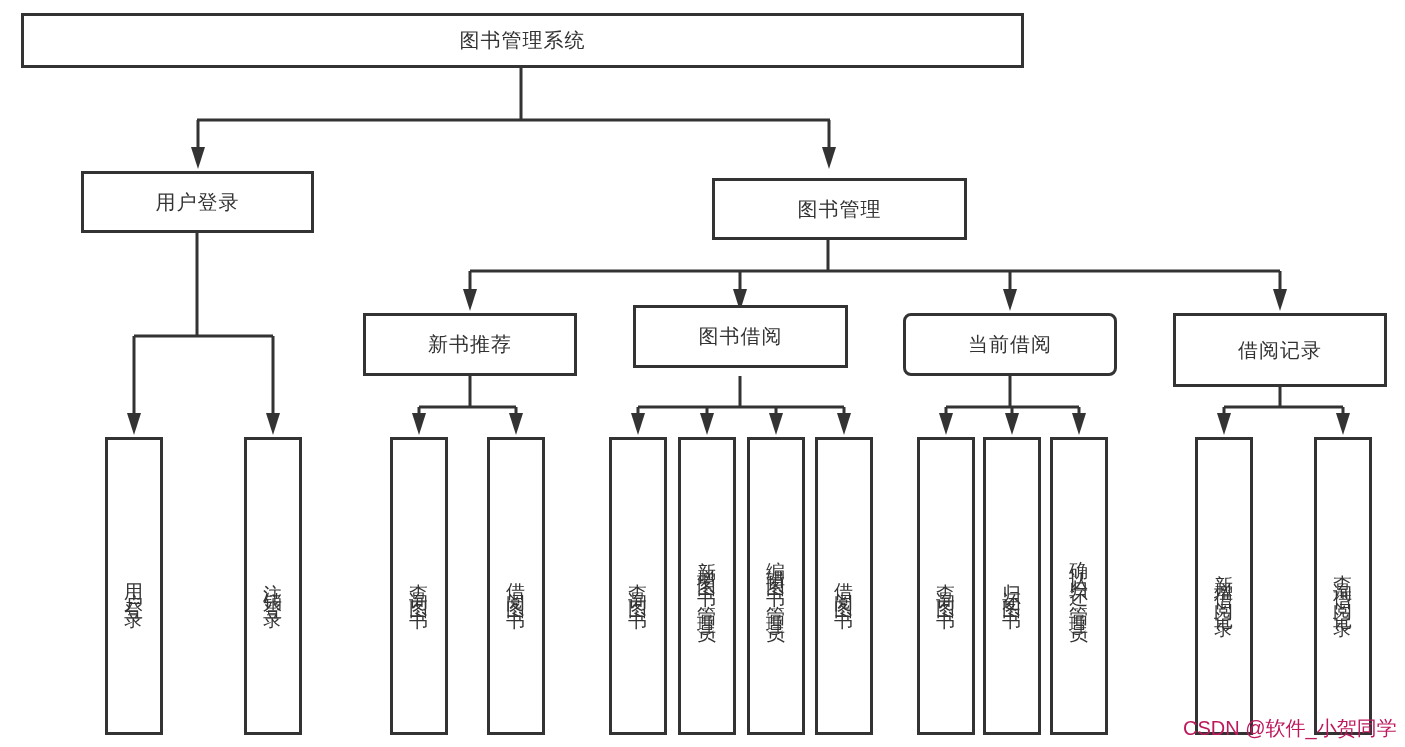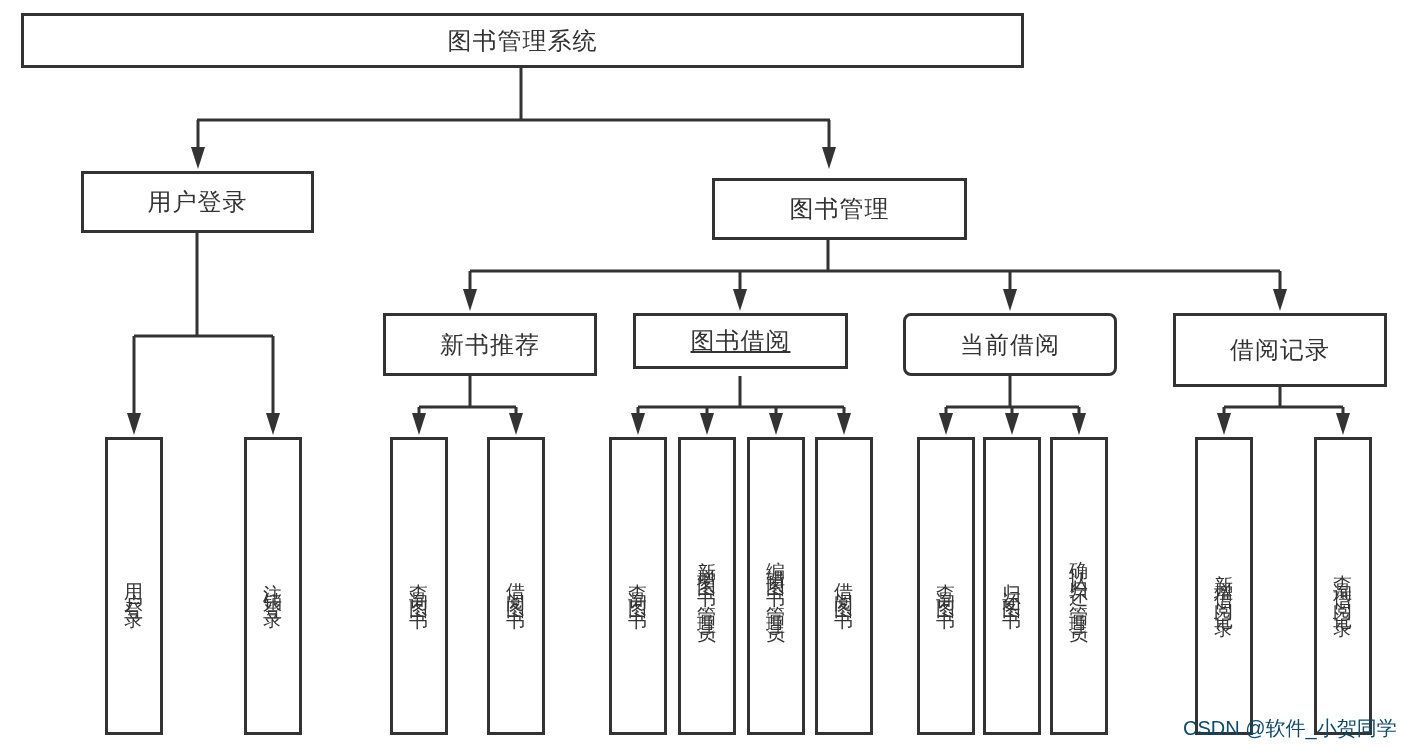--- a/index.html
+++ b/index.html
@@ -5,29 +5,29 @@
   html,body{margin:0;padding:0;background:#ffffff;}
   #canvas{
     position:relative;width:1405px;height:747px;background:#ffffff;overflow:hidden;
     font-family:"Liberation Sans","DejaVu Sans",sans-serif;color:#333333;
   }
   #wires{position:absolute;left:0;top:0;z-index:1;}
   .box{
     position:absolute;box-sizing:border-box;border:3px solid #333333;background:#ffffff;
     display:flex;align-items:center;justify-content:center;z-index:2;
   }
-  .hlabel{font-size:24px;letter-spacing:1px;white-space:nowrap;}
+  .hlabel{font-size:20px;letter-spacing:1px;white-space:nowrap;}
   .leaf{top:437px;width:58px;height:298px;}
   .vtext{
     writing-mode:vertical-rl;text-orientation:mixed;
     font-size:19px;letter-spacing:9px;line-height:1;white-space:nowrap;
   }
   #watermark{
     position:absolute;left:1183px;top:715px;z-index:5;
-    font-size:20px;color:#0c4a6e;white-space:nowrap;
+    font-size:20px;color:#be185d;white-space:nowrap;
   }
 </style>
 </head>
 <body>
 
 <div id="canvas">
 
   <svg id="wires" width="1405" height="747" viewBox="0 0 1405 747">
     <path fill="none" stroke="#333333" stroke-width="3" d="
       M521 68 V120 M197 120 H830 M198 120 V149 M829 120 V149
@@ -64,24 +64,24 @@
     <span class="hlabel">图书管理系统</span>
   </div>
 
   <div class="box" style="left:81px;top:171px;width:233px;height:62px;">
     <span class="hlabel">用户登录</span>
   </div>
   <div class="box" style="left:712px;top:178px;width:255px;height:62px;">
     <span class="hlabel">图书管理</span>
   </div>
 
-  <div class="box" style="left:383px;top:313px;width:214px;height:63px;">
+  <div class="box" style="left:363px;top:313px;width:214px;height:63px;">
     <span class="hlabel">新书推荐</span>
   </div>
-  <div class="box" style="left:633px;top:313px;width:215px;height:56px;text-decoration:underline;">
+  <div class="box" style="left:633px;top:305px;width:215px;height:63px;">
     <span class="hlabel">图书借阅</span>
   </div>
   <div class="box" style="left:903px;top:313px;width:214px;height:63px;border-radius:8px;">
     <span class="hlabel">当前借阅</span>
   </div>
   <div class="box" style="left:1173px;top:313px;width:214px;height:74px;">
     <span class="hlabel">借阅记录</span>
   </div>
 
   <div class="box leaf" style="left:105px;">

